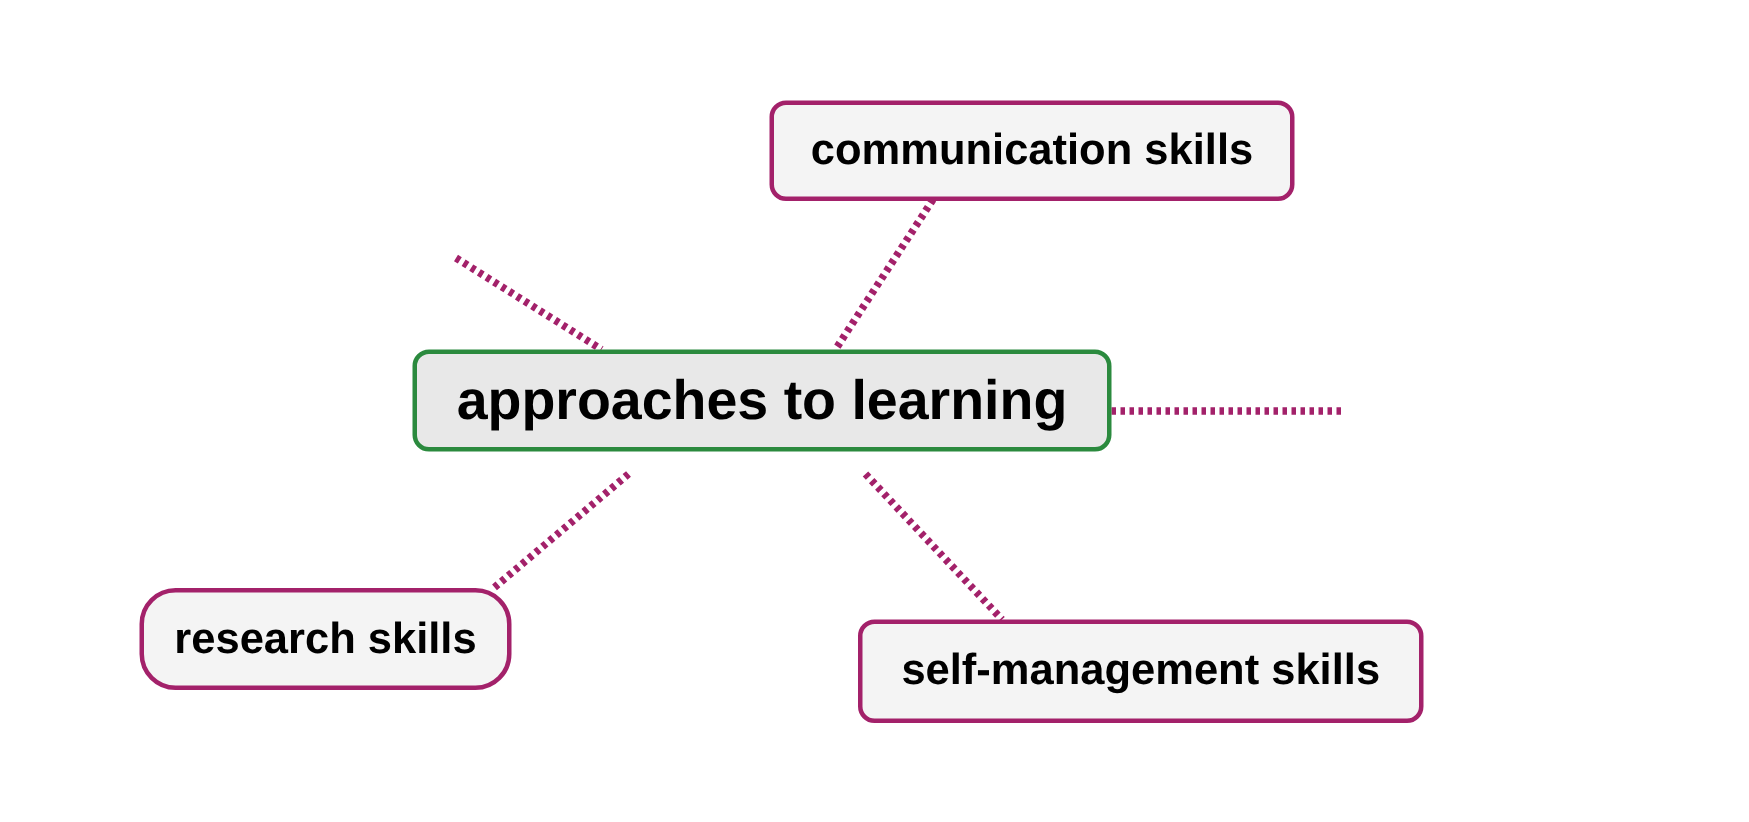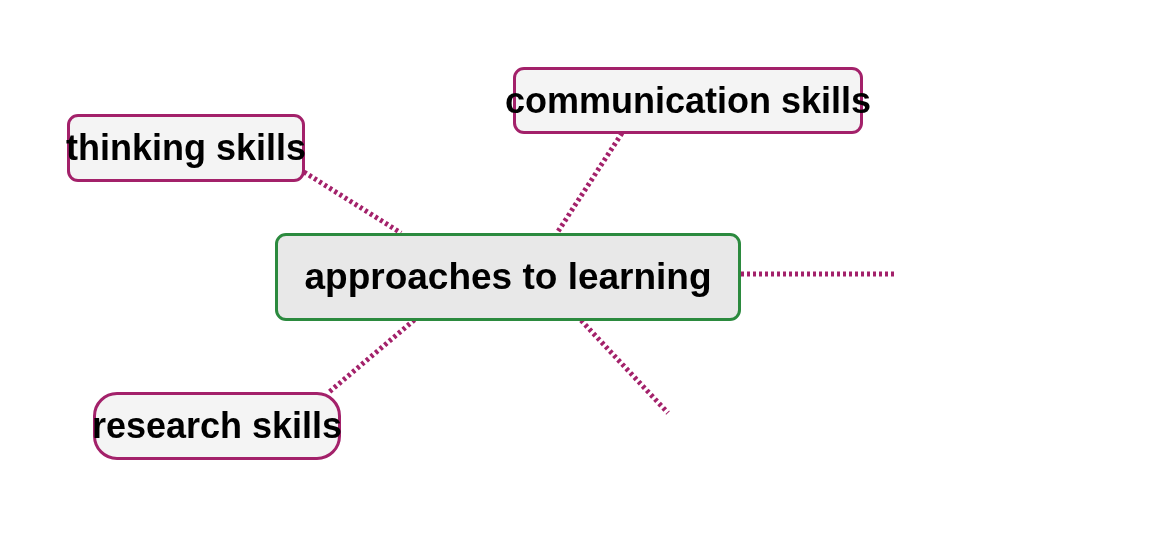--- a/index.html
+++ b/index.html
@@ -5,45 +5,45 @@
     html, body { margin: 0; padding: 0; background: #ffffff; }
     body { width: 1166px; height: 548px; position: relative; overflow: hidden;
            font-family: "Liberation Sans", "DejaVu Sans", sans-serif; }
     .canvas { position: absolute; left: 0; top: 0; width: 1166px; height: 548px; }
     svg.links { position: absolute; left: 0; top: 0; }
     .node {
       position: absolute; box-sizing: border-box;
       display: flex; align-items: center; justify-content: center;
       font-weight: bold; color: #000; white-space: nowrap;
       background: #f4f4f4; border: 3px solid #a3216a; border-radius: 11px;
-      font-size: 36px;
+      font-size: 29px;
     }
     .node.central {
       background: #e8e8e8; border: 3px solid #2b8a3e; border-radius: 11px;
       font-size: 37px;
     }
   </style>
 </head>
 <body>
 
 <div class="canvas">
   <svg class="links" width="1166" height="548">
     <line stroke-width="5" stroke-dasharray="3,3" x1="304" y1="172" x2="401" y2="233" stroke="#a3216a"></line>
     <line stroke-width="5" stroke-dasharray="3,3" x1="622" y1="133" x2="557" y2="233" stroke="#a3216a"></line>
     <line stroke-width="5" stroke-dasharray="3,3" x1="741" y1="274" x2="895" y2="274" stroke="#a3216a"></line>
     <line stroke-width="5" stroke-dasharray="3,3" x1="419" y1="316" x2="328" y2="393" stroke="#a3216a"></line>
     <line stroke-width="5" stroke-dasharray="3,3" x1="577" y1="316" x2="668" y2="413" stroke="#a3216a"></line>
   </svg>
 
-  <div class="node central" style="left: 275px; top: 233px; width: 466px; height: 88px; background: rgb(232, 232, 232); border-color: rgb(43, 138, 62);">
+  <div class="node central" style="left: 275px; top: 233px; width: 466px; height: 68px; background: rgb(232, 232, 232); border-color: rgb(43, 138, 62);">
     <span>approaches to learning</span>
   </div>
 
-  <div class="node branch" style="left: 67px; top: 114px; width: 238px; height: 68px; background: rgb(244, 244, 244); border-color: rgb(163, 33, 106);">
-    <span>thinking skills</span>
-  </div>
   <div class="node branch" style="left: 513px; top: 67px; width: 350px; height: 67px; background: rgb(244, 244, 244); border-color: rgb(163, 33, 106);">
     <span>communication skills</span>
   </div>
   <div class="node branch" style="left: 93px; top: 392px; width: 248px; height: 68px; background: rgb(244, 244, 244); border-color: rgb(163, 33, 106); border-radius: 24px;">
     <span>research skills</span>
   </div>
+  <div class="node branch" style="left: 572px; top: 413px; width: 377px; height: 69px; background: rgb(244, 244, 244); border-color: rgb(163, 33, 106);">
+    <span>self-management skills</span>
+  </div>
 </div>
 
 </body></html>

